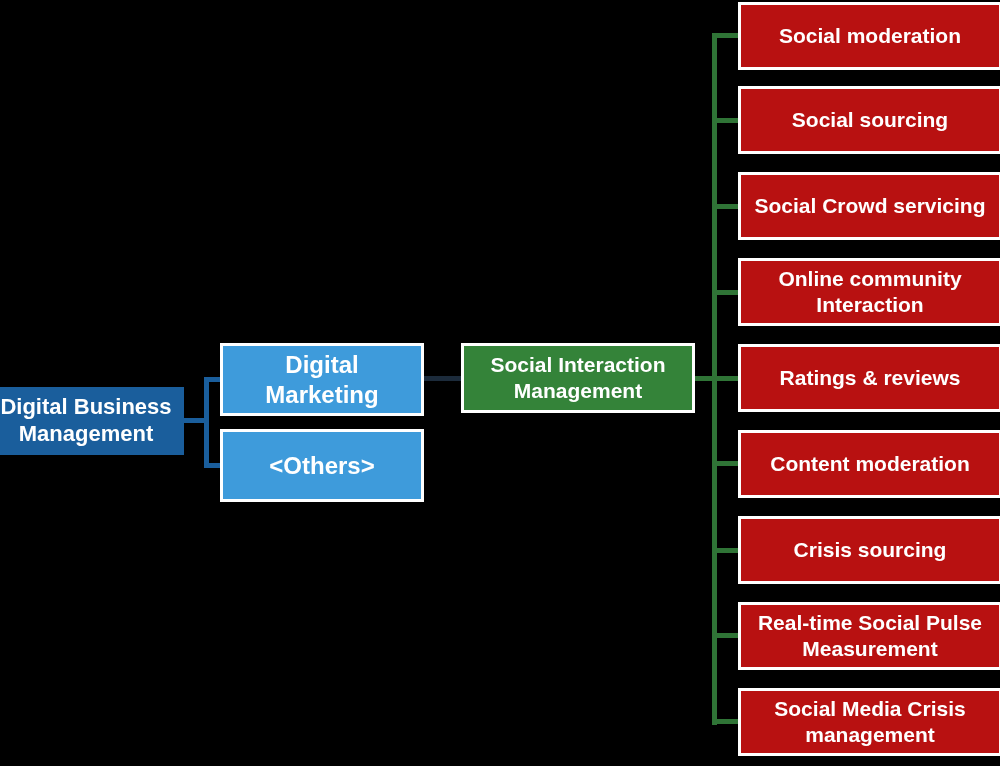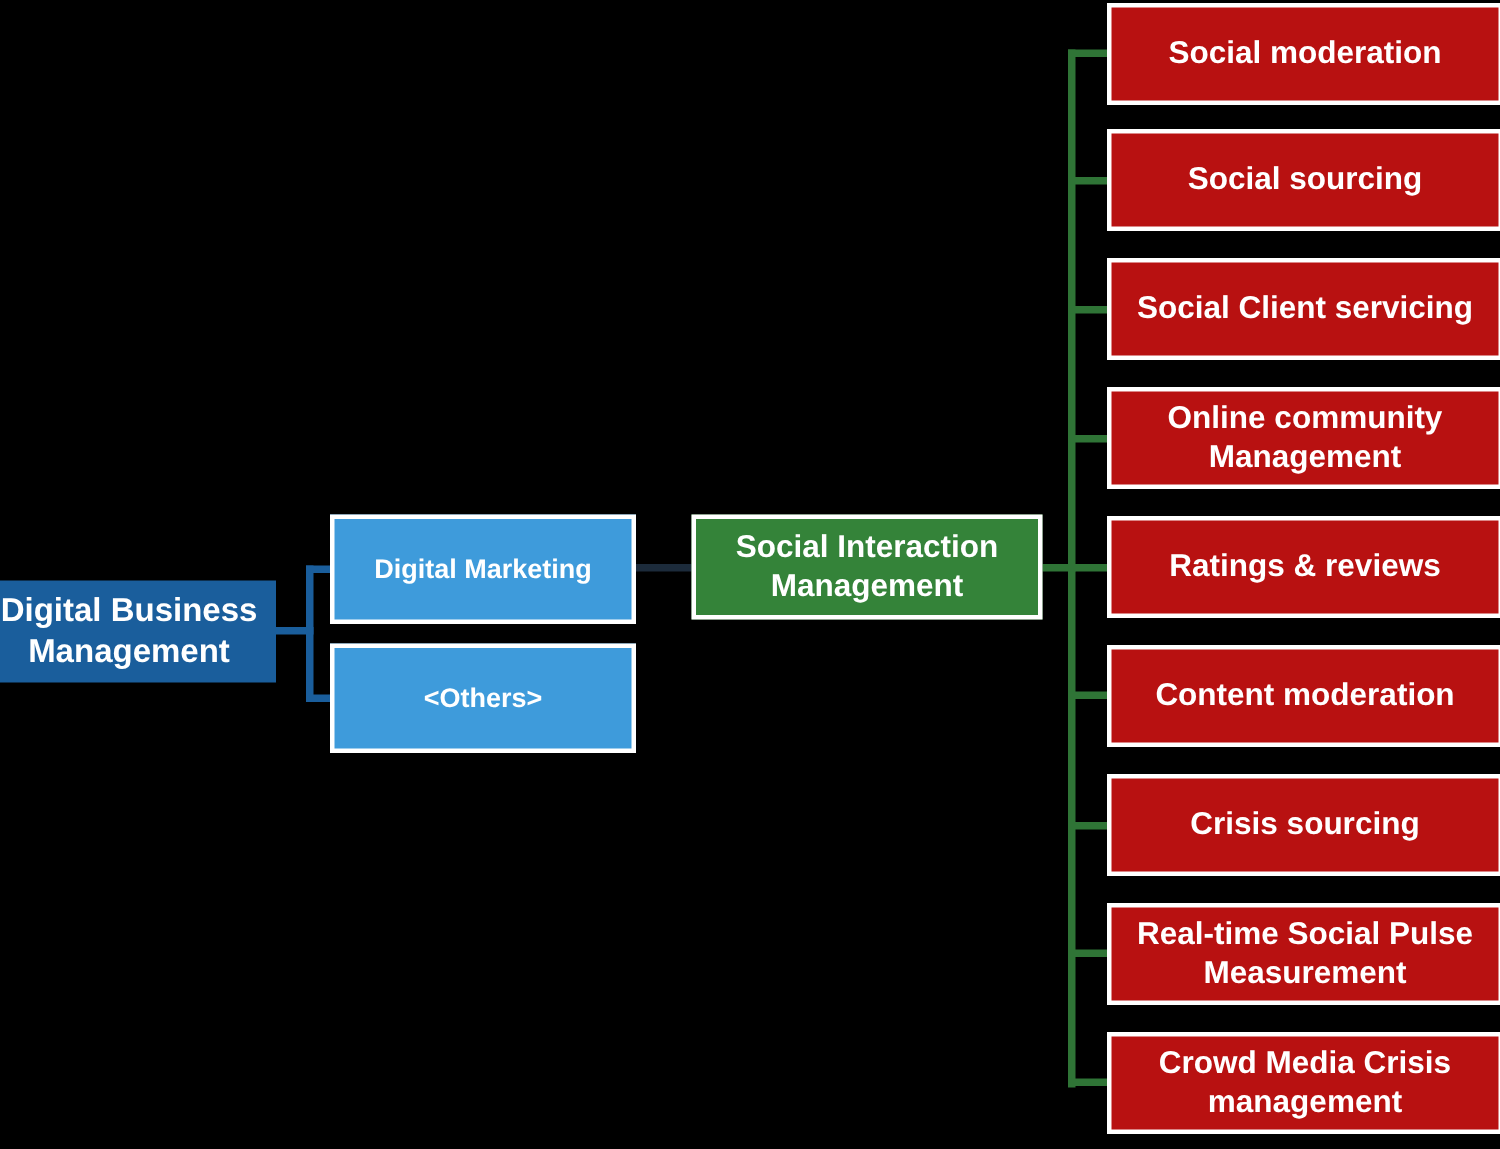--- a/index.html
+++ b/index.html
@@ -34,21 +34,21 @@
   
   .node-root {
     left: -12px; top: 387px; width: 196px; height: 68px;
     background: #1A5E9C;
     font-size: 22px;
   }
   
   .node-blue {
     background: #3E9BDB;
     left: 220px; width: 204px; height: 73px;
-    font-size: 18px;
+    font-size: 24px;
   }
   .node-dm  { top: 343px; }
   .node-oth { top: 429px; }
   
   .node-green {
     background: #348339;
     left: 461px; top: 343px; width: 234px; height: 70px;
   }
   
   .node-red {
@@ -132,34 +132,34 @@
     <span>Social Interaction Management</span>
   </div>
 
   <div class="node bordered node-red leaf-0">
     <span>Social moderation</span>
   </div>
   <div class="node bordered node-red leaf-1">
     <span>Social sourcing</span>
   </div>
   <div class="node bordered node-red leaf-2">
-    <span>Social Client servicing</span>
+    <span>Social Crowd servicing</span>
   </div>
   <div class="node bordered node-red leaf-3">
-    <span>Online community Management</span>
+    <span>Online community Interaction</span>
   </div>
   <div class="node bordered node-red leaf-4">
     <span>Ratings &amp; reviews</span>
   </div>
   <div class="node bordered node-red leaf-5">
     <span>Content moderation</span>
   </div>
   <div class="node bordered node-red leaf-6">
     <span>Crisis sourcing</span>
   </div>
   <div class="node bordered node-red leaf-7">
     <span>Real-time Social Pulse Measurement</span>
   </div>
   <div class="node bordered node-red leaf-8">
-    <span>Crowd Media Crisis management</span>
+    <span>Social Media Crisis management</span>
   </div>
 
 </div>
 
 </body></html>

